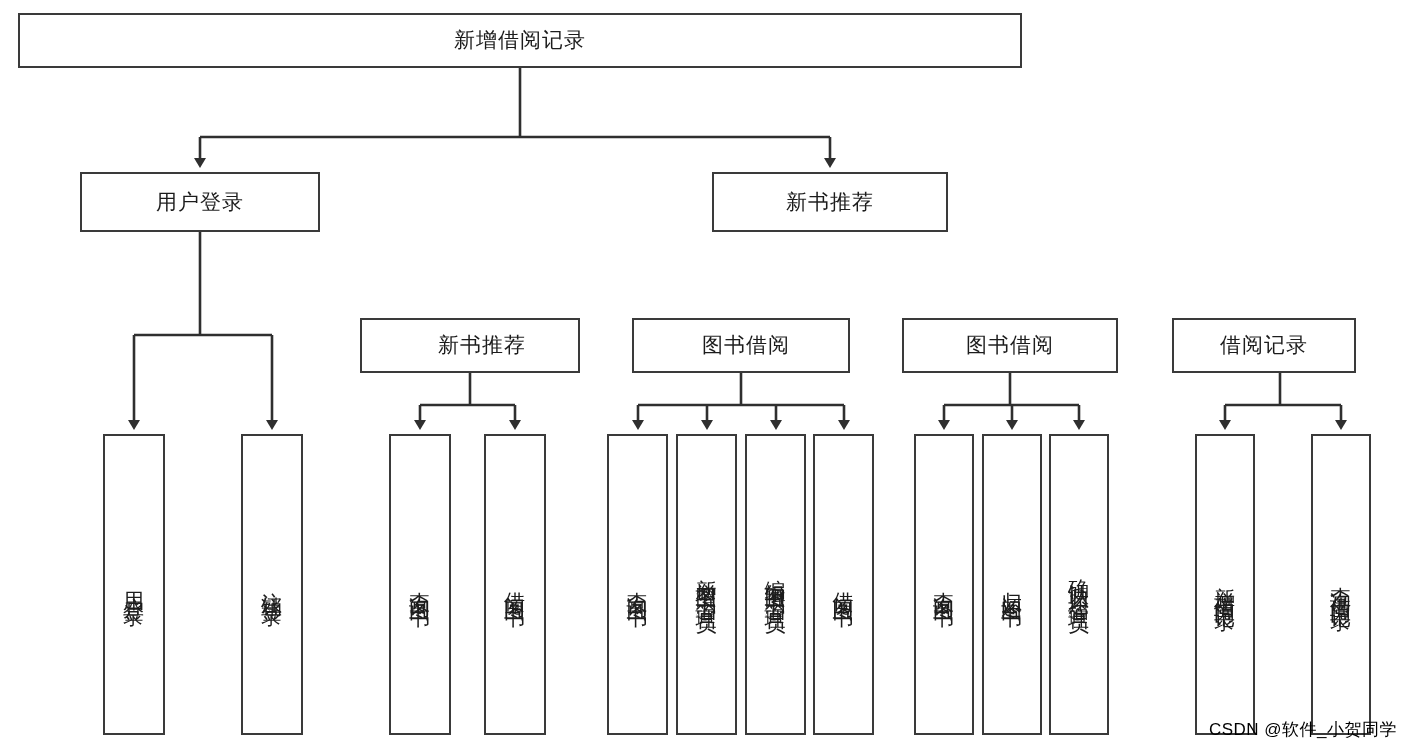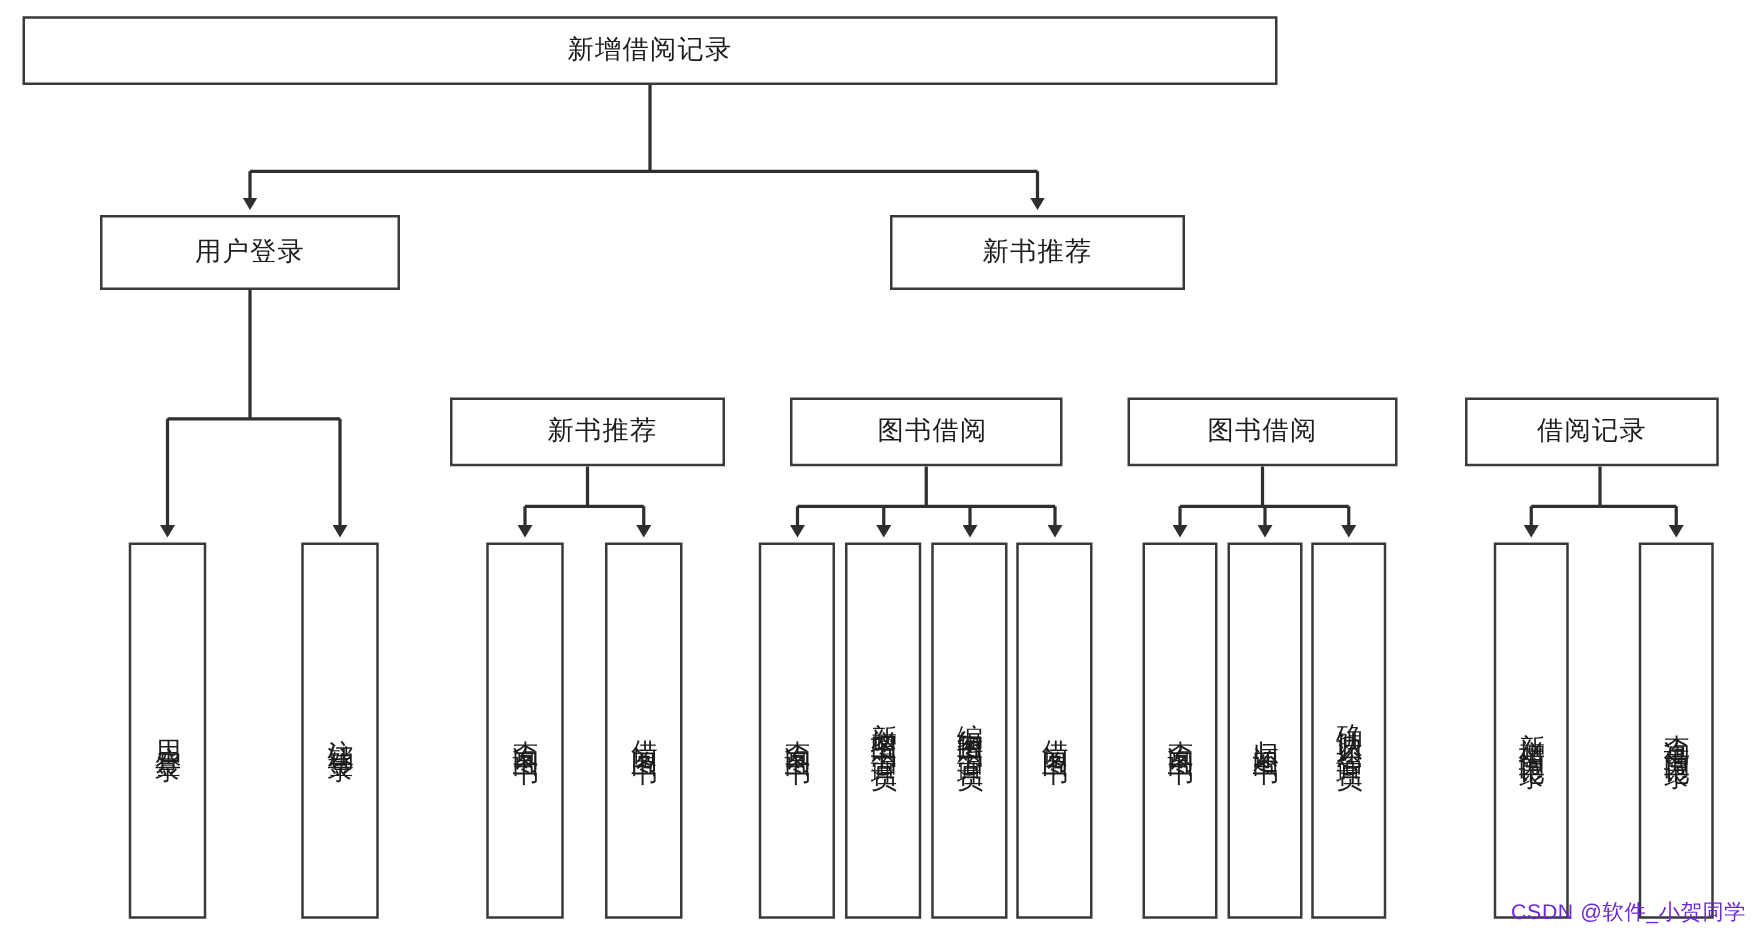--- a/index.html
+++ b/index.html
@@ -57,21 +57,21 @@
     letter-spacing: 5px;
     line-height: 1;
     white-space: nowrap;
     text-align: center;
   }
   #watermark {
     position: absolute;
     right: 8px;
     bottom: 6px;
     font-size: 17px;
-    color: #6d28d9;
+    color: #000000;
     letter-spacing: 0.5px;
     z-index: 5;
     white-space: nowrap;
     font-family: "Liberation Sans", "DejaVu Sans", sans-serif;
   }
 </style>
 </head>
 <body>
 
 <div id="canvas">
@@ -131,21 +131,21 @@
       </div>
       <div class="node" style="left: 360px; top: 318px; width: 220px; height: 55px; padding-left: 24px;">
         <span class="node-label">新书推荐</span>
       </div>
       <div class="node" style="left: 632px; top: 318px; width: 218px; height: 55px; padding-left: 10px;">
         <span class="node-label">图书借阅</span>
       </div>
       <div class="node" style="left: 902px; top: 318px; width: 216px; height: 55px;">
         <span class="node-label">图书借阅</span>
       </div>
-      <div class="node" style="left: 1172px; top: 318px; width: 203px; height: 55px;">
+      <div class="node" style="left: 1172px; top: 318px; width: 184px; height: 55px;">
         <span class="node-label">借阅记录</span>
       </div>
       <div class="node leaf" style="left: 103px; top: 434px; width: 62px; height: 301px;">
         <span class="node-label">用户登录</span>
       </div>
       <div class="node leaf" style="left: 241px; top: 434px; width: 62px; height: 301px;">
         <span class="node-label">注销登录</span>
       </div>
       <div class="node leaf" style="left: 389px; top: 434px; width: 62px; height: 301px;">
         <span class="node-label">查询图书</span>

